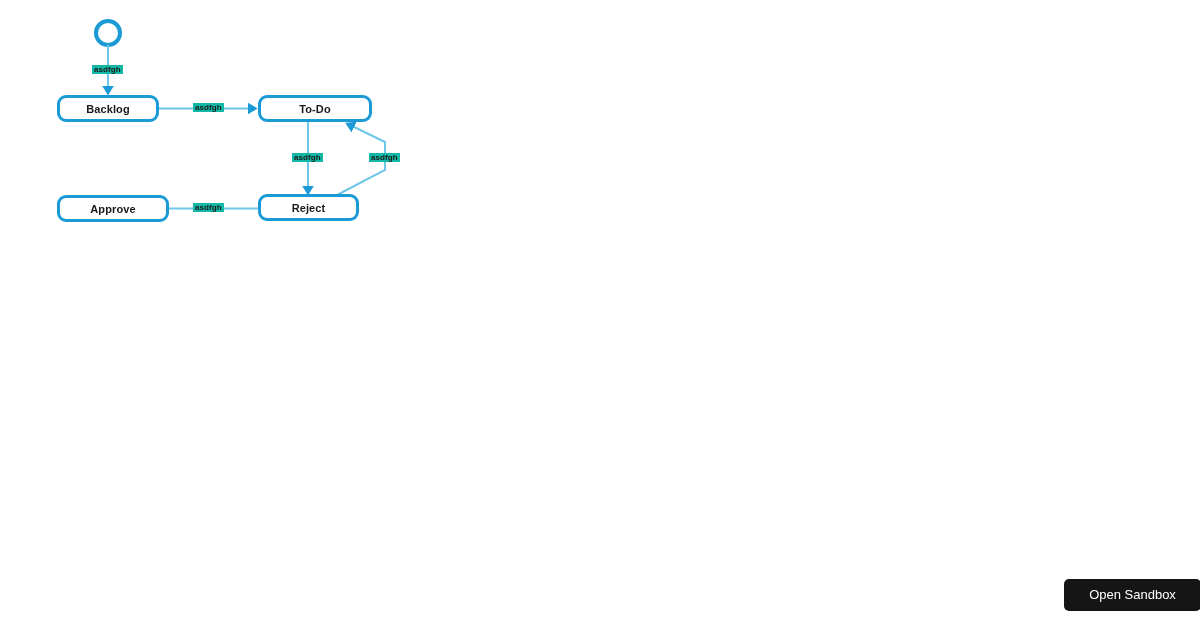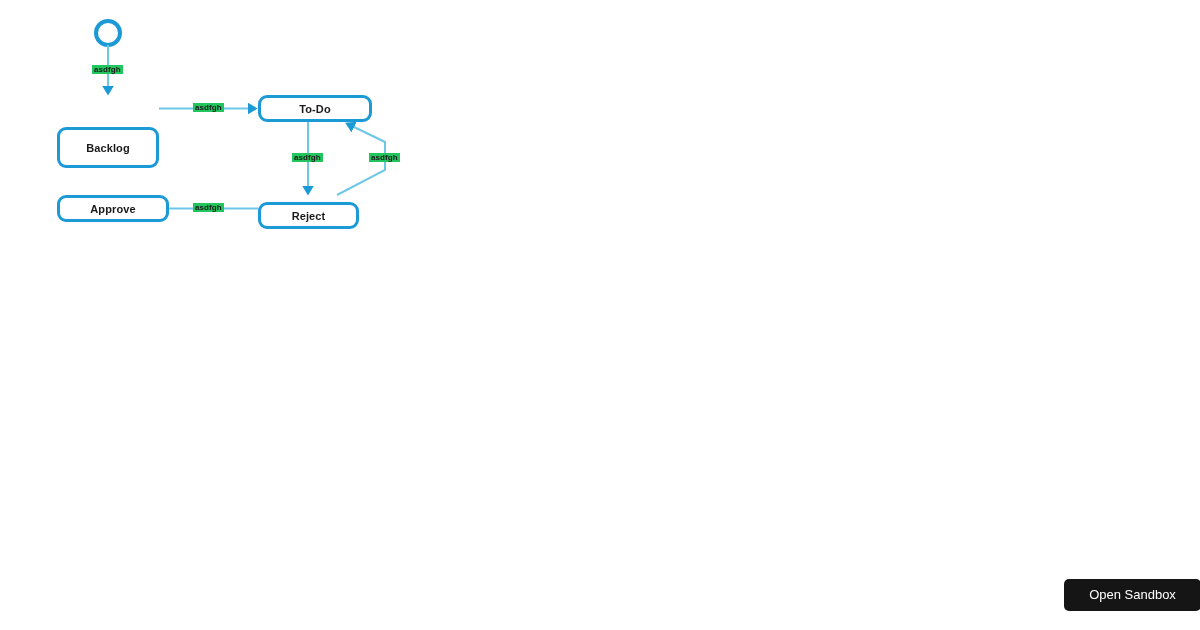--- a/index.html
+++ b/index.html
@@ -45,32 +45,32 @@
     align-items: center;
     justify-content: center;
     font-size: 11px;
     font-weight: bold;
     color: #1a1a1a;
     letter-spacing: 0.1px;
     white-space: nowrap;
     user-select: none;
   }
 
-  .node-backlog { left: 57px;  top: 95px;  width: 102px; height: 41px; margin-top: 32px; }
+  .node-backlog { left: 57px;  top: 95px;  width: 102px; height: 27px; }
   .node-todo    { left: 258px; top: 95px;  width: 114px; height: 27px; }
   .node-approve { left: 57px;  top: 195px; width: 112px; height: 27px; }
-  .node-reject  { left: 258px; top: 202px; width: 101px; height: 27px; }
+  .node-reject  { left: 258px; top: 194px; width: 101px; height: 27px; }
 
   
   .edge-label {
     position: absolute;
     font-size: 8px;
     font-weight: bold;
     color: #1a1a1a;
-    background: #22c55e;
+    background: #14b8a6;
     padding: 0 2px;
     white-space: nowrap;
     letter-spacing: 0.1px;
     user-select: none;
   }
   .lbl-start-backlog { left: 92px;  top: 65px; }
   .lbl-backlog-todo  { left: 193px; top: 103px; }
   .lbl-todo-reject   { left: 292px; top: 153px; }
   .lbl-reject-todo   { left: 369px; top: 153px; }
   .lbl-reject-approve{ left: 193px; top: 203px; }

